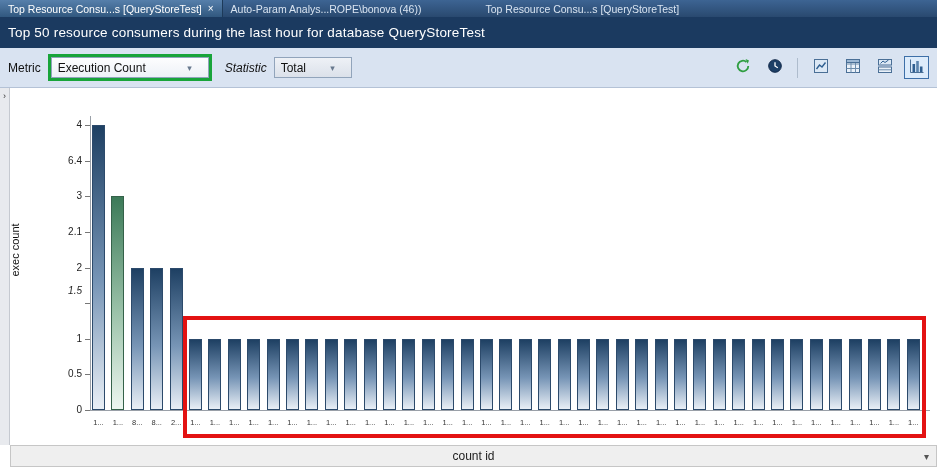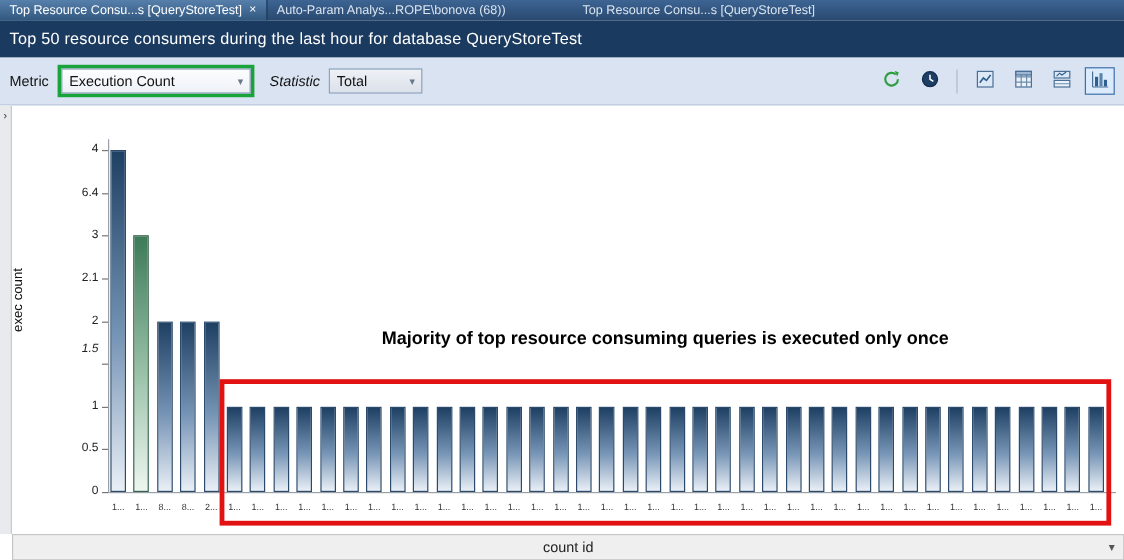--- a/index.html
+++ b/index.html
@@ -34,21 +34,21 @@
   
   .toolbar {
     height:40px; background:#d9e3f1; border-bottom:1px solid #b4c2d6;
     display:flex; align-items:center; padding:0 8px; gap:7px;
     font-size:12px; color:#111111;
   }
   .combo {
     background:linear-gradient(#fdfdfe,#edf1f7);
     border:1px solid #91a4bb; height:21px;
     display:flex; align-items:center; justify-content:space-between;
-    padding:0 5px 0 6px; cursor:pointer;
+    padding:0 16px 0 6px; cursor:pointer;
   }
   .combo .chev { color:#68798e; font-size:9px; margin-left:8px; }
   .combo.metric { width:158px; }
   .combo.stat { width:78px; background:linear-gradient(#eef1f6,#dbe1ea); }
   .green-highlight { border:3px solid #18a43a; display:inline-block; }
   .toolbar-spacer { flex:1; }
   .vsep { width:1px; height:20px; background:#aebccd; margin:0 3px; }
   .icon-btn {
     width:25px; height:23px; display:flex; align-items:center; justify-content:center;
     border:1px solid transparent; background:transparent; cursor:pointer;
@@ -97,21 +97,21 @@
 </head>
 <body>
 
 <div class="tabbar">
   <div class="tab active">
     <span>Top Resource Consu...s [QueryStoreTest]</span>
     <span class="close">×</span>
   </div>
   <div class="tab-sep"></div>
   <div class="tab">
-    <span>Auto-Param Analys...ROPE\bonova (68))</span>
+    <span>Auto-Param Analys...ROPE\bonova (46))</span>
   </div>
   <div class="tab-spacer"></div>
   <div class="tab">
     <span>Top Resource Consu...s [QueryStoreTest]</span>
   </div>
 </div>
 
 <div class="titlebar">
   <span>Top 50 resource consumers during the last hour for database QueryStoreTest</span>
 </div>
@@ -297,20 +297,19 @@
       <div class="xtick-label" style="left: 815.7px;">1...</div>
       <div class="bar" style="left: 838.6px; top: 250.75px; height: 71.25px;"></div>
       <div class="xtick-label" style="left: 835.1px;">1...</div>
       <div class="bar" style="left: 858px; top: 250.75px; height: 71.25px;"></div>
       <div class="xtick-label" style="left: 854.5px;">1...</div>
       <div class="bar" style="left: 877.4px; top: 250.75px; height: 71.25px;"></div>
       <div class="xtick-label" style="left: 873.9px;">1...</div>
       <div class="bar" style="left: 896.8px; top: 250.75px; height: 71.25px;"></div>
       <div class="xtick-label" style="left: 893.3px;">1...</div>
       <div class="red-box" style="border-color: rgb(227, 18, 18); left: 173px; width: 742.8px; top: 227.95px; height: 122.05px;"></div>
-      <div class="chart-annotation" style="left: 173px; width: 742.8px; top: 186px;">Majority of top resource consuming queries is executed only once</div>
     </div>
 </div>
 
 <div class="xaxis-combo">
   <span>count id</span>
   <span class="chev">▾</span>
 </div>
 
 </body></html>

